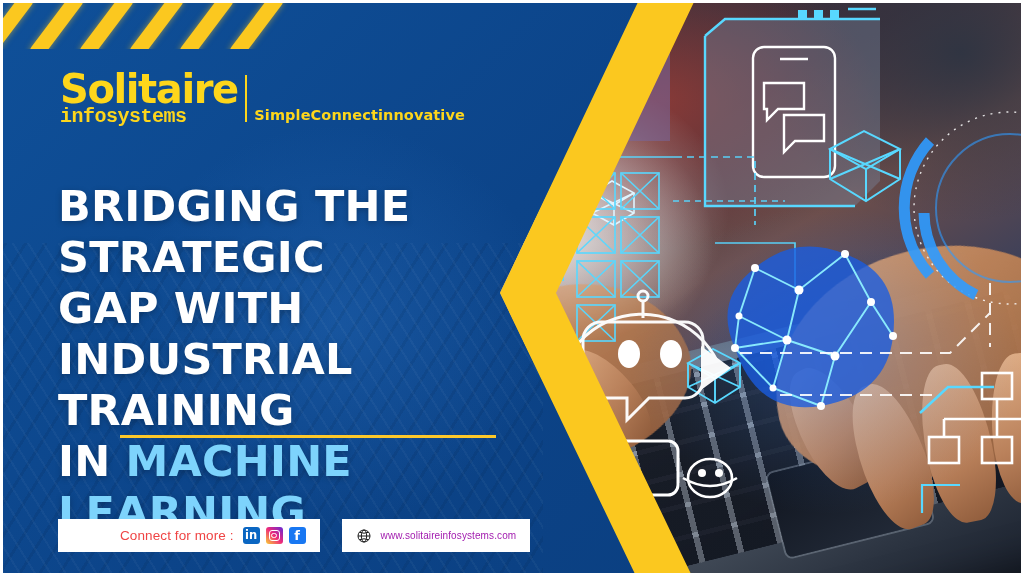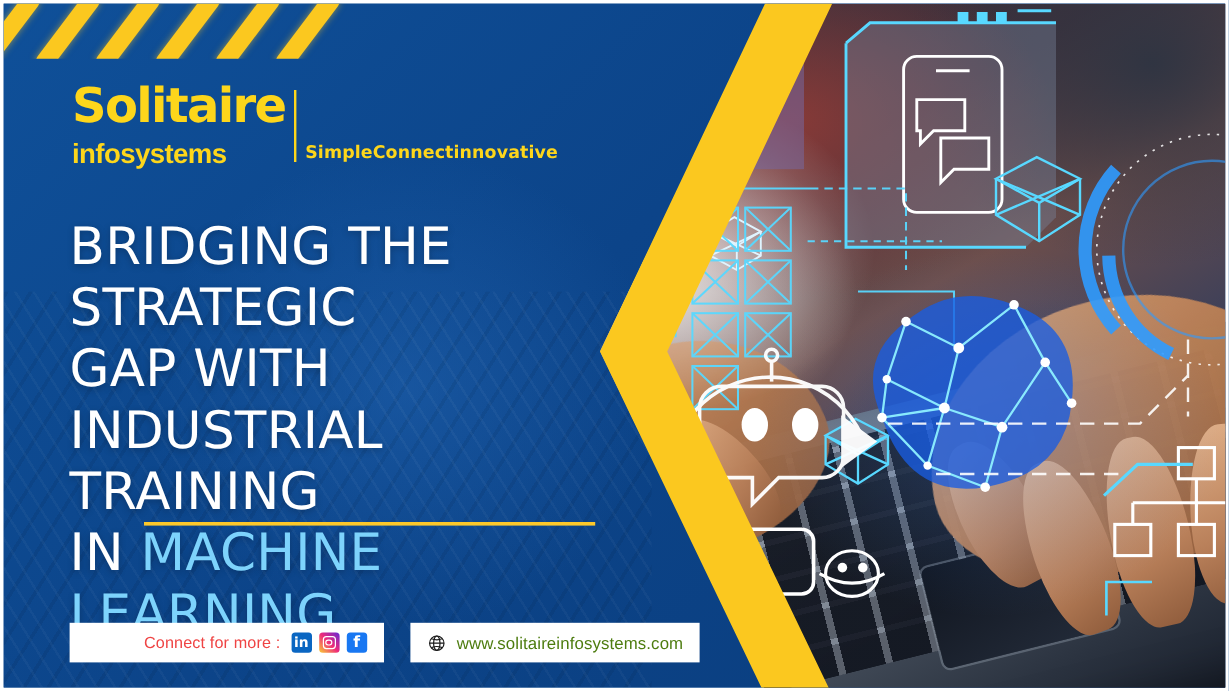--- a/index.html
+++ b/index.html
@@ -122,34 +122,34 @@
   }
 
   
   .logo { position:absolute; left:57px; top:70px; display:flex; align-items:flex-end; }
   .logo-left { display:flex; flex-direction:column; line-height:.84; }
   .logo-main {
     color:#fdd61b; font-size:40px; font-weight:bold; letter-spacing:-1.4px;
     font-family:"DejaVu Sans", sans-serif;
   }
   .logo-sub {
-    color:#fdd61b; font-size:23px; font-weight:bold; letter-spacing:-.5px;
-    margin-top:12px; font-family:Liberation Sans, sans-serif;
+    color:#fdd61b; font-size:20px; font-weight:bold; letter-spacing:-.5px;
+    margin-top:2px; font-family:Liberation Mono, monospace;
   }
   .logo-divider { width:2.5px; background:#fdd61b; align-self:stretch; margin:2px 7px 3px 7px; }
   .logo-tag { display:flex; line-height:1.13; padding-bottom:2px; }
   .logo-tag span {
     color:#fdd61b; font-size:14.5px; font-weight:bold; letter-spacing:.1px;
     font-family:"DejaVu Sans", sans-serif;
   }
 
   
   .headline {
     position:absolute; left:55px; top:178px; width:470px;
-    font-family:"DejaVu Sans", sans-serif; font-weight:normal;
+    font-family:"DejaVu Sans", sans-serif; font-weight:bold;
     font-size:43px; line-height:51px; color:#ffffff;
     letter-spacing:.2px; text-transform:uppercase;
     text-shadow:0 2px 6px rgba(0,0,0,.25);
   }
   .headline .hl-accent { color:#7dd3fc; }
   .hl-underline {
     position:absolute; left:117px; top:432px; width:376px; height:3px;
     background:#fdc82a;
   }
 
@@ -174,21 +174,21 @@
   }
   .sico-ig::before {
     content:""; position:absolute; width:9px; height:9px;
     border:1.6px solid #fff; border-radius:3px;
   }
   .sico-ig::after {
     content:""; position:absolute; width:3.4px; height:3.4px;
     border:1.4px solid #fff; border-radius:50%;
   }
   .sico-fb { background:#1877f2; font-size:13px; }
-  .url-text { color:#4d7c0f; font-size:14px; letter-spacing:.1px; white-space:nowrap; }
+  .url-text { color:#a21caf; font-size:10px; letter-spacing:.1px; white-space:nowrap; }
   .globe-ico { width:16px; height:16px; flex:none; }
 </style>
 </head>
 <body>
 
 <div class="banner">
 
   <div class="blue-panel"></div>
   <div class="blue-glow"></div>
   <div class="blue-texture"></div>

